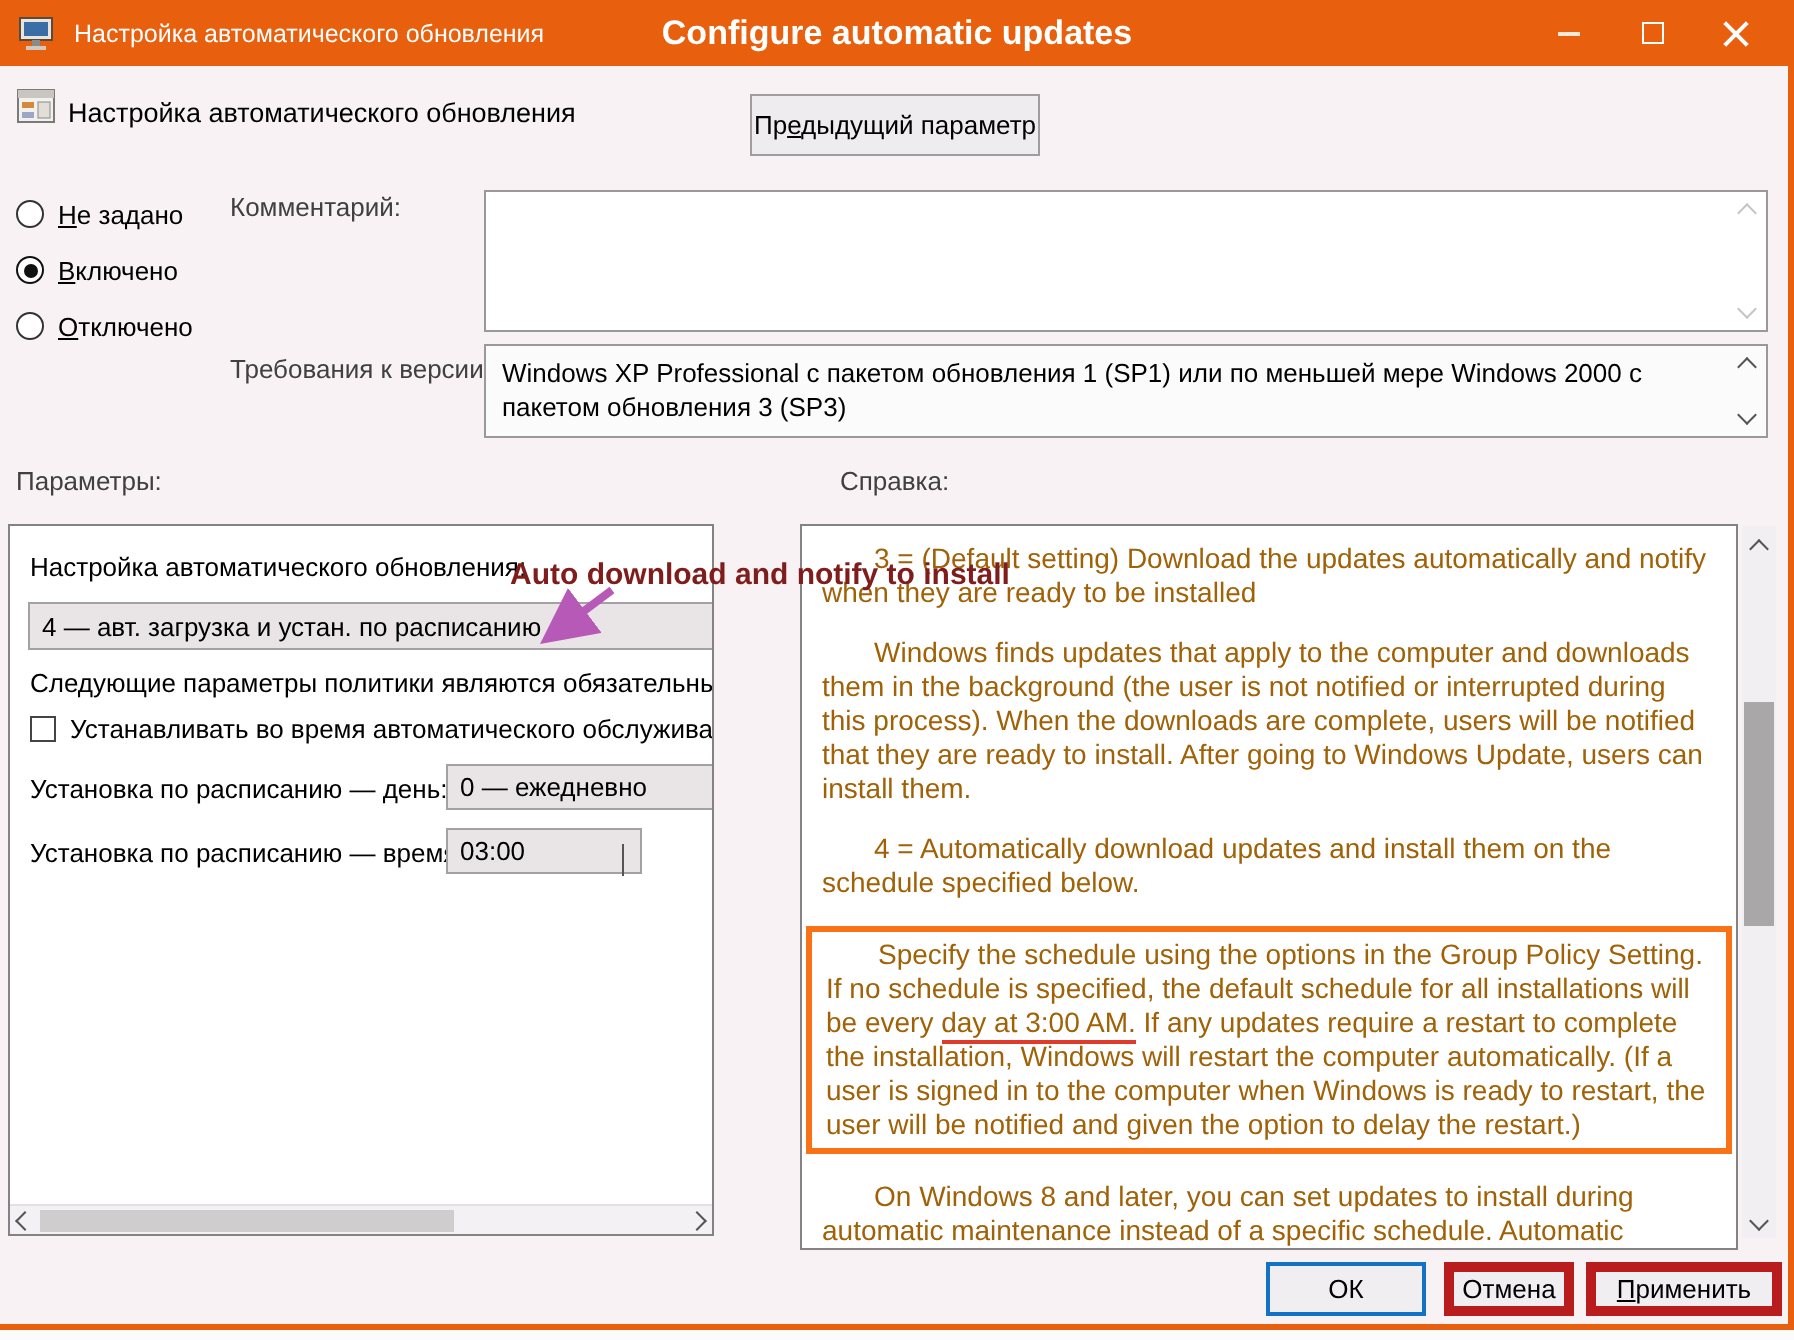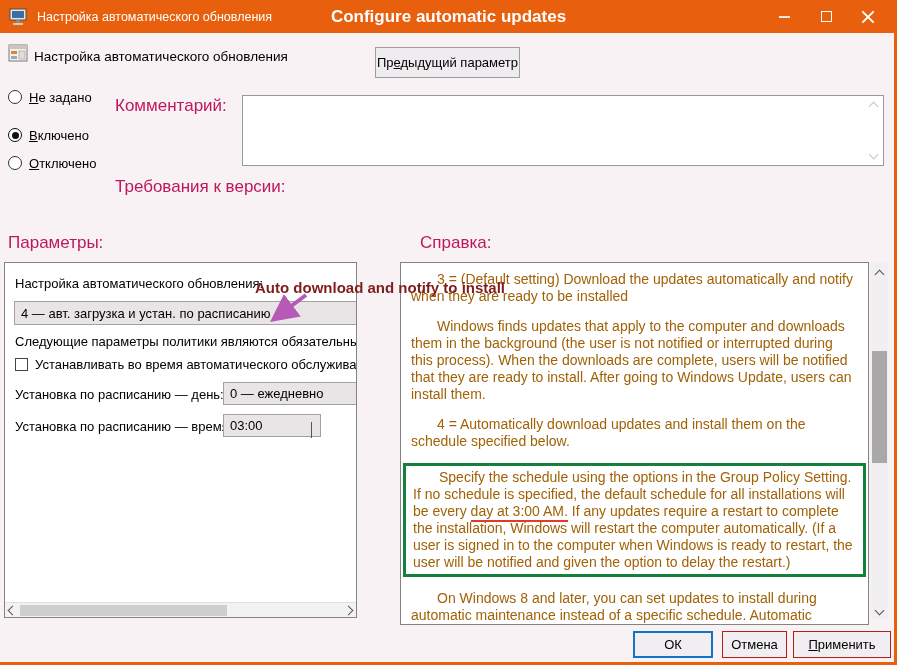--- a/index.html
+++ b/index.html
@@ -30,21 +30,21 @@
   #next-btn { left:529px; width:144px; }
 
   
   .radio-row { position:absolute; left:8px; display:flex; align-items:center; height:20px; cursor:pointer; }
   .radio { width:14px; height:14px; border:1px solid #333; border-radius:50%; background:#fff; margin-right:7px; position:relative; flex:0 0 auto; }
   .radio.checked { border:1.5px solid #111; }
   .radio.checked::after { content:""; position:absolute; left:2.5px; top:2.5px; width:7px; height:7px; background:#111; border-radius:50%; }
   .radio-label { font-size:13px; color:#000; }
   .u { text-decoration:underline; }
 
-  .form-label { position:absolute; font-size:17px; color:#be185d; }
+  .form-label { position:absolute; font-size:13px; color:#404040; }
 
   
   .txtbox { position:absolute; left:242px; width:642px; background:#ffffff; border:1px solid #9a989a; }
   .ud-arrows { position:absolute; right:3px; top:4px; bottom:4px; width:14px; display:flex; flex-direction:column; justify-content:space-between; align-items:center; }
   .chev { width:7px; height:7px; border-right:1.7px solid #555; border-bottom:1.7px solid #555; }
   .chev.faint { border-color:#c6c4c6; }
   .chev-up { transform:rotate(-135deg); margin-top:3px; }
   .chev-down { transform:rotate(45deg); margin-bottom:3px; }
   .chev-left { transform:rotate(135deg); }
   .chev-right { transform:rotate(-45deg); }
@@ -68,30 +68,30 @@
 
   
   .hscroll { position:absolute; left:0; right:0; bottom:0; height:15px; background:#f3f1f3; border-top:1px solid #e2e0e2; display:flex; align-items:center; }
   .hscroll .arr { width:15px; height:15px; display:flex; align-items:center; justify-content:center; }
   .h-thumb { position:absolute; left:15px; top:2px; width:207px; height:11px; background:#cfcdce; }
 
   
   .help-inner { position:absolute; inset:0; padding:6px 10px; font-size:14px; line-height:17px; color:#a16207; }
   .help-inner p { text-indent:26px; margin:13px 0; }
   .help-inner p:first-child { margin-top:2px; }
-  p.highlight { border:3px solid #15803d; margin:10px -8px; padding:3px 7px; }
+  p.highlight { border:3px solid #f97316; margin:10px -8px; padding:3px 7px; }
   .redline { border-bottom:2.5px solid #df3a2a; padding-bottom:1px; }
 
   
   .vscroll { position:absolute; left:871px; top:263px; width:17px; height:356px; background:#f1eff1; }
   .vscroll .arr { position:absolute; left:0; width:17px; height:17px; display:flex; align-items:center; justify-content:center; }
   .v-thumb { position:absolute; left:1px; top:88px; width:15px; height:112px; background:#a9a7a8; }
 
   
-  .btn { position:absolute; top:631px; height:27px; background:#f0eef0; border:1px solid #b91c1c; font-size:13px; color:#000;
+  .btn { position:absolute; top:631px; height:27px; background:#f0eef0; border:5px solid #b91c1c; font-size:13px; color:#000;
          display:flex; align-items:center; justify-content:center; cursor:pointer; }
   #ok-btn { left:633px; width:80px; border:2px solid #1273c6; }
   #cancel-btn { left:722px; width:65px; }
   #apply-btn { left:793px; width:98px; }
 
   
   .edge-right { position:absolute; right:0; top:0; width:3px; height:664px; background:#e8600e; }
   .edge-bottom { position:absolute; left:0; top:662px; width:897px; height:3px; background:#e8600e; }
   .edge-under { position:absolute; left:0; top:665px; width:897px; height:5px; background:#fbfbfb; }
 
@@ -132,21 +132,21 @@
     <rect x="3" y="7" width="6" height="3" fill="#d58a3a"></rect>
     <rect x="3" y="12" width="6" height="3" fill="#9aa7c9"></rect>
     <rect x="11" y="7" width="6" height="8" fill="#e2ddd6" stroke="#9a9a9a" stroke-width="0.6"></rect>
   </svg>
   <span class="hdr-title">Настройка автоматического обновления</span>
 
   <div class="nav-btn" id="prev-btn">
     <span><span>Пр</span><span class="u">е</span><span>дыдущий параметр</span></span>
   </div>
 
-  <div class="radio-row" style="top:87px;align-items:center;">
+  <div class="radio-row" style="top:97px;align-items:center;">
     <span class="radio"></span>
     <span class="radio-label"><span class="u">Н</span><span>е задано</span></span>
   </div>
   <div class="radio-row" style="top:125px;">
     <span class="radio checked"></span>
     <span class="radio-label"><span class="u">В</span><span>ключено</span></span>
   </div>
   <div class="radio-row" style="top:153px;">
     <span class="radio"></span>
     <span class="radio-label"><span class="u">О</span><span>тключено</span></span>
@@ -155,20 +155,27 @@
   <span class="form-label" style="left:115px; top:96px;">Комментарий:</span>
   <div class="txtbox" id="comment-box">
     <span></span>
     <div class="ud-arrows">
       <span class="chev faint chev-up"></span>
       <span class="chev faint chev-down"></span>
     </div>
   </div>
 
   <span class="form-label" style="left:115px; top:177px;">Требования к версии:</span>
+  <div class="txtbox" id="version-box">
+    <div id="version-text">Windows XP Professional с пакетом обновления 1 (SP1) или по меньшей мере Windows 2000 с пакетом обновления 3 (SP3)</div>
+    <div class="ud-arrows">
+      <span class="chev chev-up"></span>
+      <span class="chev chev-down"></span>
+    </div>
+  </div>
 
   <span class="form-label" style="left:8px; top:233px;">Параметры:</span>
   <span class="form-label" style="left:420px; top:233px;">Справка:</span>
 
   <div class="panel" id="params-panel">
     <span class="p-label" style="left:10px; top:13px;">Настройка автоматического обновления:</span>
     <div class="combo" style="left:9px; top:38px; width:376px; height:24px;">
       <span>4 — авт. загрузка и устан. по расписанию</span>
     </div>
 

